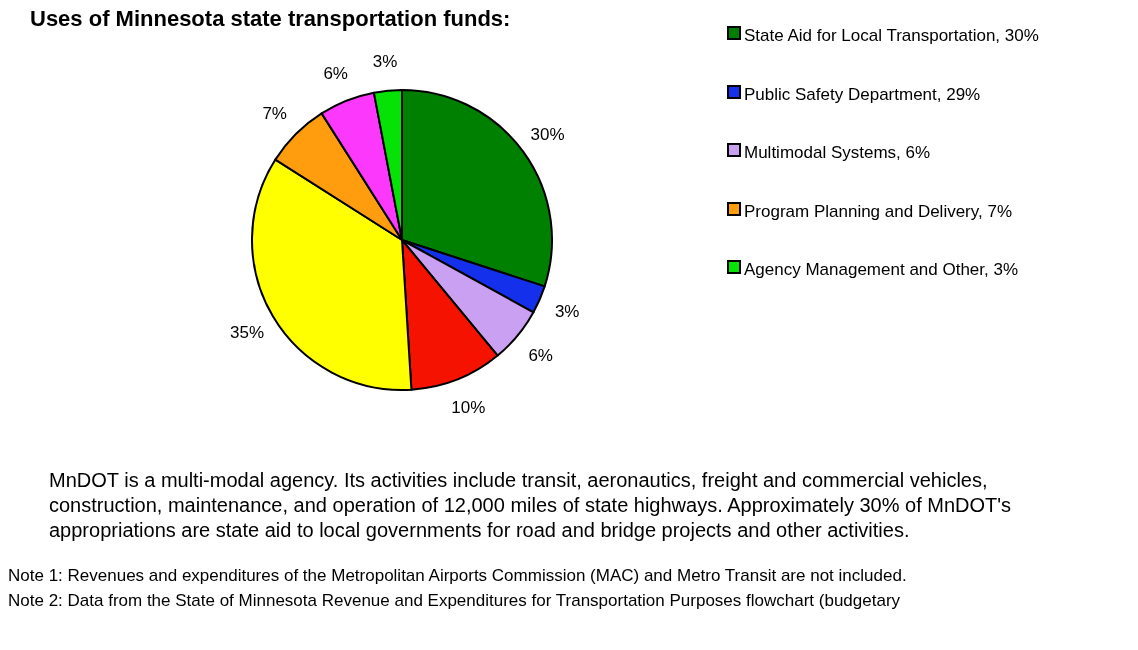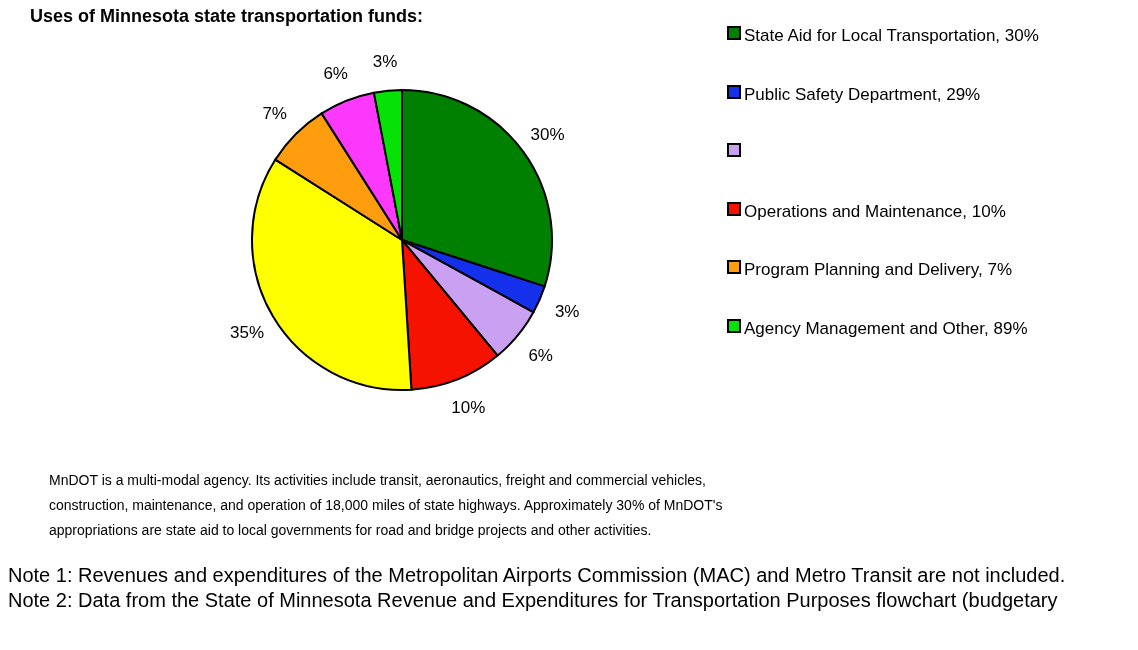--- a/index.html
+++ b/index.html
@@ -10,21 +10,21 @@
     background: #ffffff;
     color: #000000;
     font-family: "Liberation Sans", sans-serif;
     overflow: hidden;
   }
   .chart-title {
     position: absolute;
     left: 30px;
     top: 6px;
     margin: 0;
-    font-size: 18px;
+    font-size: 22px;
     font-weight: bold;
     white-space: nowrap;
   }
   .pie-wrap {
     position: absolute;
     left: 192px;
     top: 30px;
     width: 420px;
     height: 420px;
   }
@@ -54,28 +54,28 @@
     flex: none;
   }
   .legend-label {
     font-size: 17px;
     white-space: nowrap;
   }
   .description {
     position: absolute;
     left: 49px;
     top: 468px;
-    font-size: 14px;
+    font-size: 20px;
     line-height: 25px;
   }
   .notes {
     position: absolute;
     left: 8px;
     top: 563px;
-    font-size: 20px;
+    font-size: 17px;
     line-height: 25px;
   }
   .text-line { white-space: nowrap; }
 </style>
 </head>
 <body>
 
 <div class="page">
 
   <h1 class="chart-title">Uses of Minnesota state transportation funds:</h1>
@@ -105,38 +105,35 @@
       <div class="legend-item">
         <span class="legend-swatch" style="background: rgb(0, 128, 0);"></span>
         <span class="legend-label">State Aid for Local Transportation, 30%</span>
       </div>
       <div class="legend-item">
         <span class="legend-swatch" style="background: rgb(20, 48, 234);"></span>
         <span class="legend-label">Public Safety Department, 29%</span>
       </div>
       <div class="legend-item">
         <span class="legend-swatch" style="background: rgb(201, 160, 242);"></span>
-      </div>
-      <div class="legend-item">
-        <span class="legend-swatch" style="background: rgb(245, 19, 0);"></span>
-        <span class="legend-label">Operations and Maintenance, 10%</span>
+        <span class="legend-label">Multimodal Systems, 6%</span>
       </div>
       <div class="legend-item">
         <span class="legend-swatch" style="background: rgb(255, 157, 15);"></span>
         <span class="legend-label">Program Planning and Delivery, 7%</span>
       </div>
       <div class="legend-item">
         <span class="legend-swatch" style="background: rgb(6, 226, 6);"></span>
-        <span class="legend-label">Agency Management and Other, 89%</span>
+        <span class="legend-label">Agency Management and Other, 3%</span>
       </div>
     </div>
 
   <div class="description">
     <div class="text-line">MnDOT is a multi-modal agency. Its activities include transit, aeronautics, freight and commercial vehicles,</div>
-    <div class="text-line">construction, maintenance, and operation of 18,000 miles of state highways. Approximately 30% of MnDOT's</div>
+    <div class="text-line">construction, maintenance, and operation of 12,000 miles of state highways. Approximately 30% of MnDOT's</div>
     <div class="text-line">appropriations are state aid to local governments for road and bridge projects and other activities.</div>
   </div>
 
   <div class="notes">
     <div class="text-line">Note 1: Revenues and expenditures of the Metropolitan Airports Commission (MAC) and Metro Transit are not included.</div>
     <div class="text-line">Note 2: Data from the State of Minnesota Revenue and Expenditures for Transportation Purposes flowchart (budgetary</div>
   </div>
 
 </div>
 

